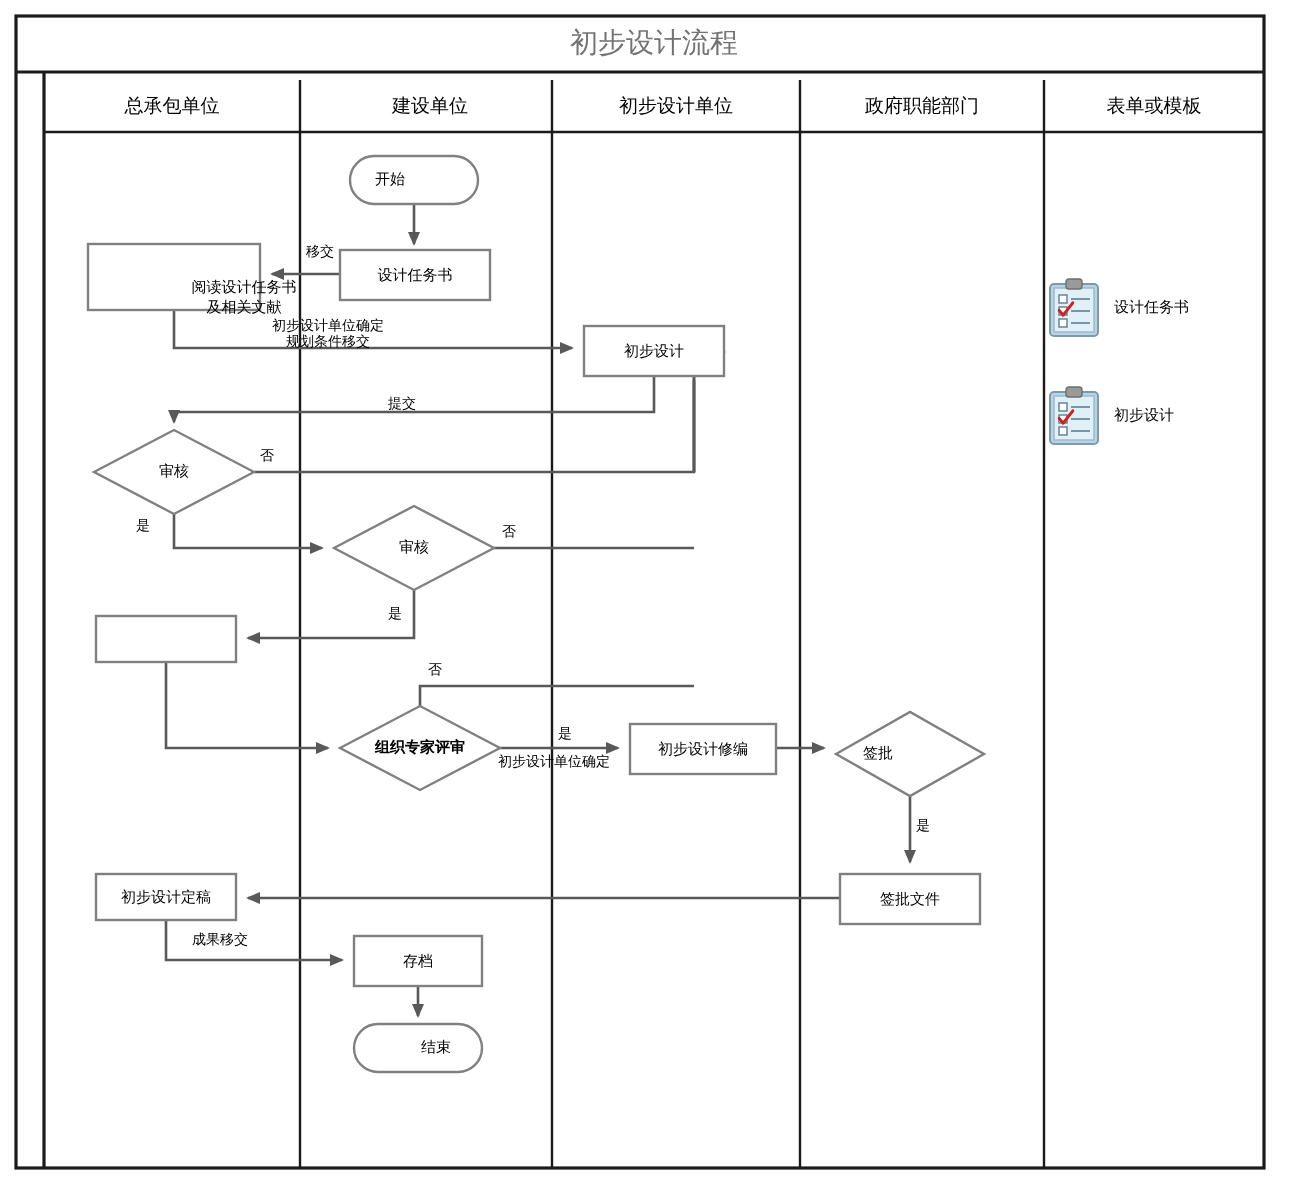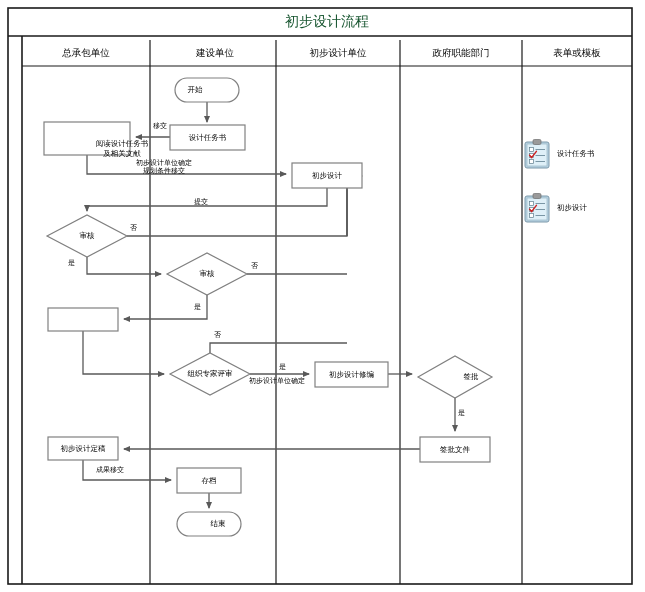--- a/index.html
+++ b/index.html
@@ -35,21 +35,21 @@
   .title-text {
     position: absolute;
     left: 22px;
     top: 8px;
     width: 610px;
     height: 28px;
     display: flex;
     align-items: center;
     justify-content: center;
     font-size: 14px;
-    color: #14532d;
+    color: #737373;
   }
   .col-head {
     position: absolute;
     top: 41px;
     height: 24px;
     display: flex;
     align-items: center;
     justify-content: center;
     font-size: 9.5px;
     color: #000000;
@@ -162,23 +162,23 @@
   <div class="col-head" style="left:400px; width:122px;">政府职能部门</div>
   <div class="col-head" style="left:522px; width:110px;">表单或模板</div>
 
   <div class="node-label" style="left:175px; top:78px;  width:40px; height:24px;">开始</div>
   <div class="node-label" style="left:170px; top:125px; width:75px; height:25px;">设计任务书</div>
   <div class="node-label" style="left:44px;  top:132px; width:100px; height:33px;padding-left:28px;">阅读设计任务书
 及相关文献</div>
   <div class="node-label" style="left:292px; top:163px; width:70px; height:25px;">初步设计</div>
   <div class="node-label" style="left:47px;  top:215px; width:80px; height:42px;">审核</div>
   <div class="node-label" style="left:167px; top:253px; width:80px; height:42px;">审核</div>
-  <div class="node-label" style="left:168px; top:353px; width:84px; height:42px;">组织专家评审</div>
+  <div class="node-label" style="left:168px; top:353px; width:84px; height:42px;font-weight:bold;">组织专家评审</div>
   <div class="node-label" style="left:315px; top:362px; width:73px; height:25px;">初步设计修编</div>
-  <div class="node-label" style="left:434px; top:356px; width:74px; height:42px;">签批</div>
+  <div class="node-label" style="left:402px; top:356px; width:74px; height:42px;">签批</div>
   <div class="node-label" style="left:420px; top:437px; width:70px; height:25px;">签批文件</div>
   <div class="node-label" style="left:48px;  top:437px; width:70px; height:23px;">初步设计定稿</div>
   <div class="node-label" style="left:177px; top:468px; width:64px; height:25px;">存档</div>
   <div class="node-label" style="left:186px; top:512px; width:64px; height:24px;">结束</div>
 
   <div class="edge-label" style="left:153px; top:122px;">移交</div>
   <div class="edge-label" style="left:136px; top:159px;">初步设计单位确定
 规划条件移交</div>
   <div class="edge-label" style="left:194px; top:198px;">提交</div>
   <div class="edge-label" style="left:130px; top:224px;">否</div>

